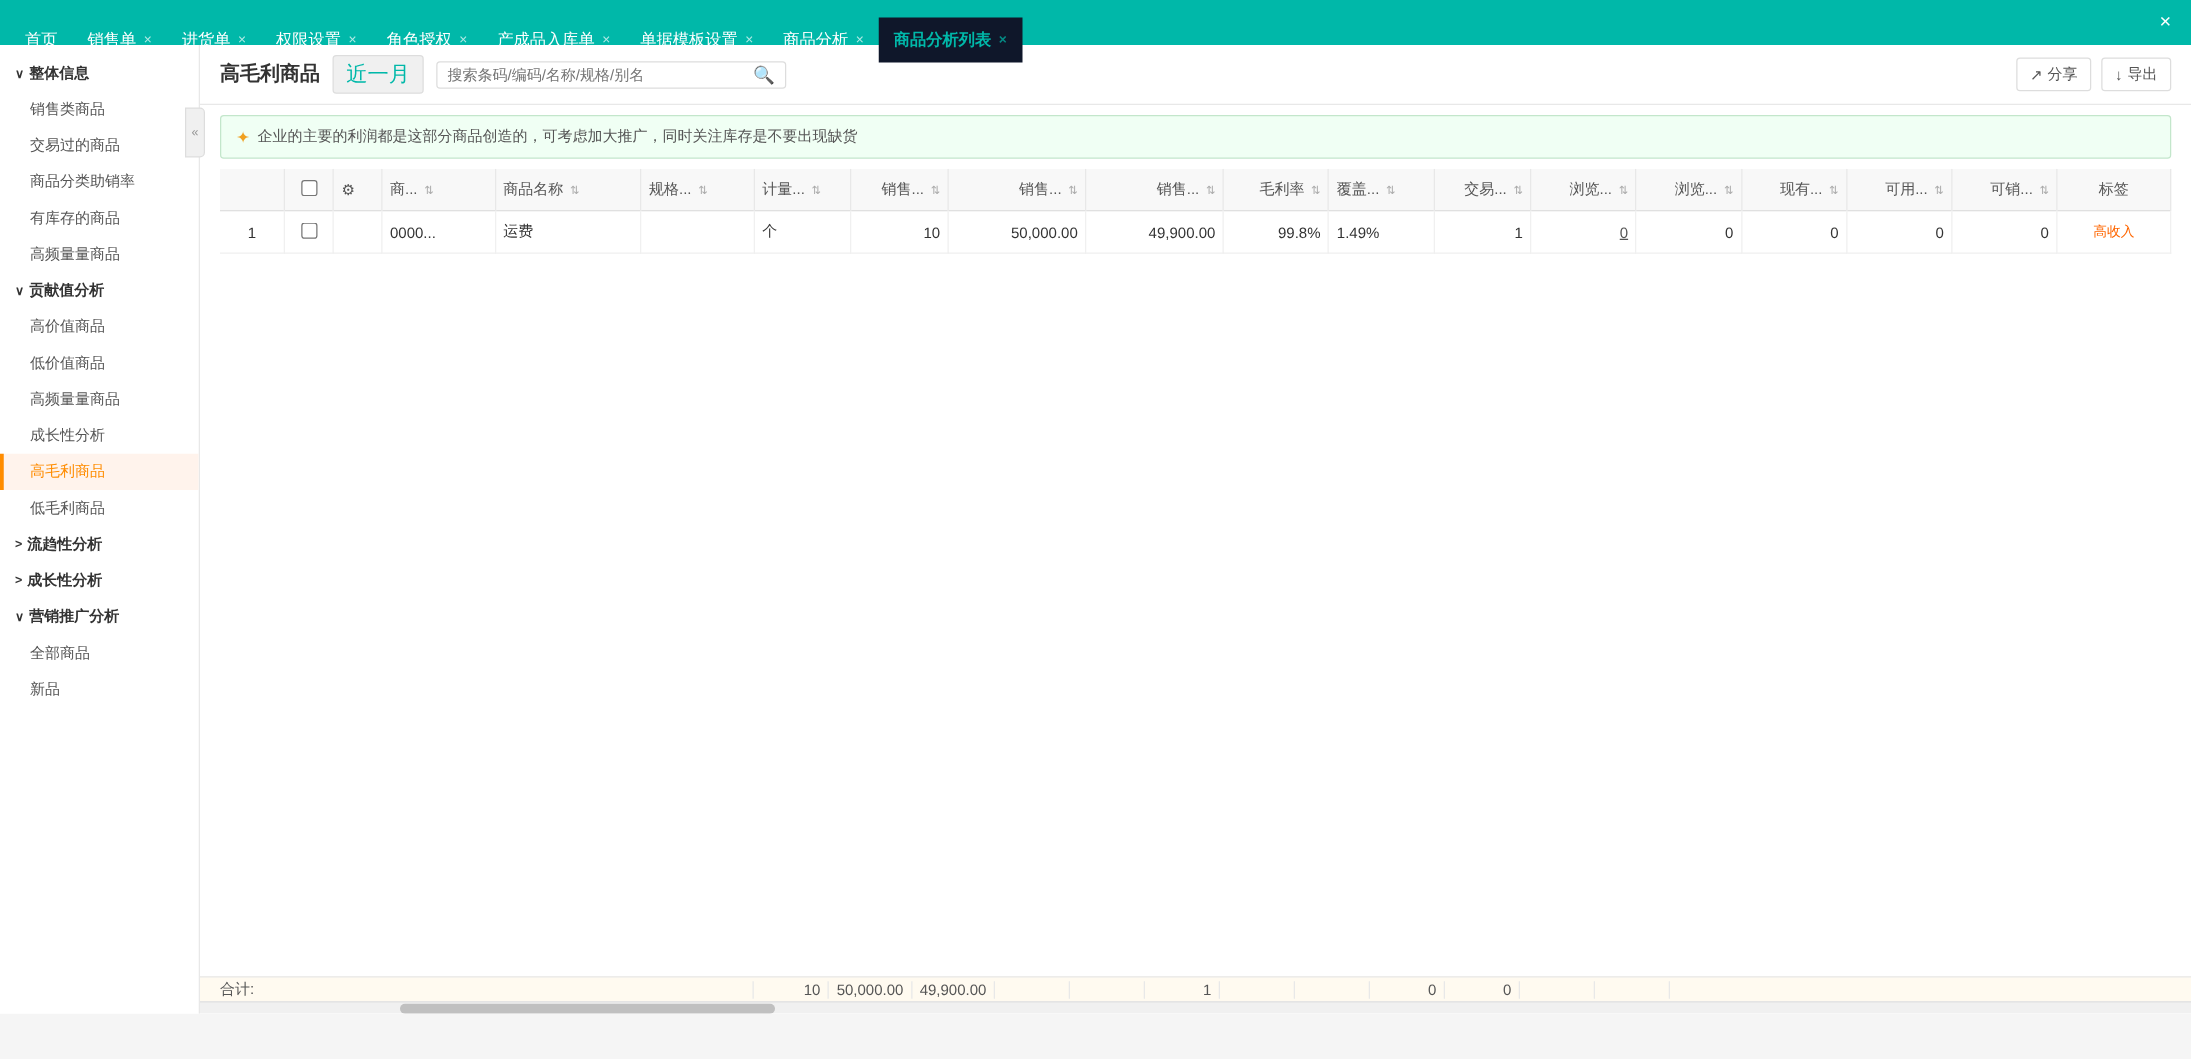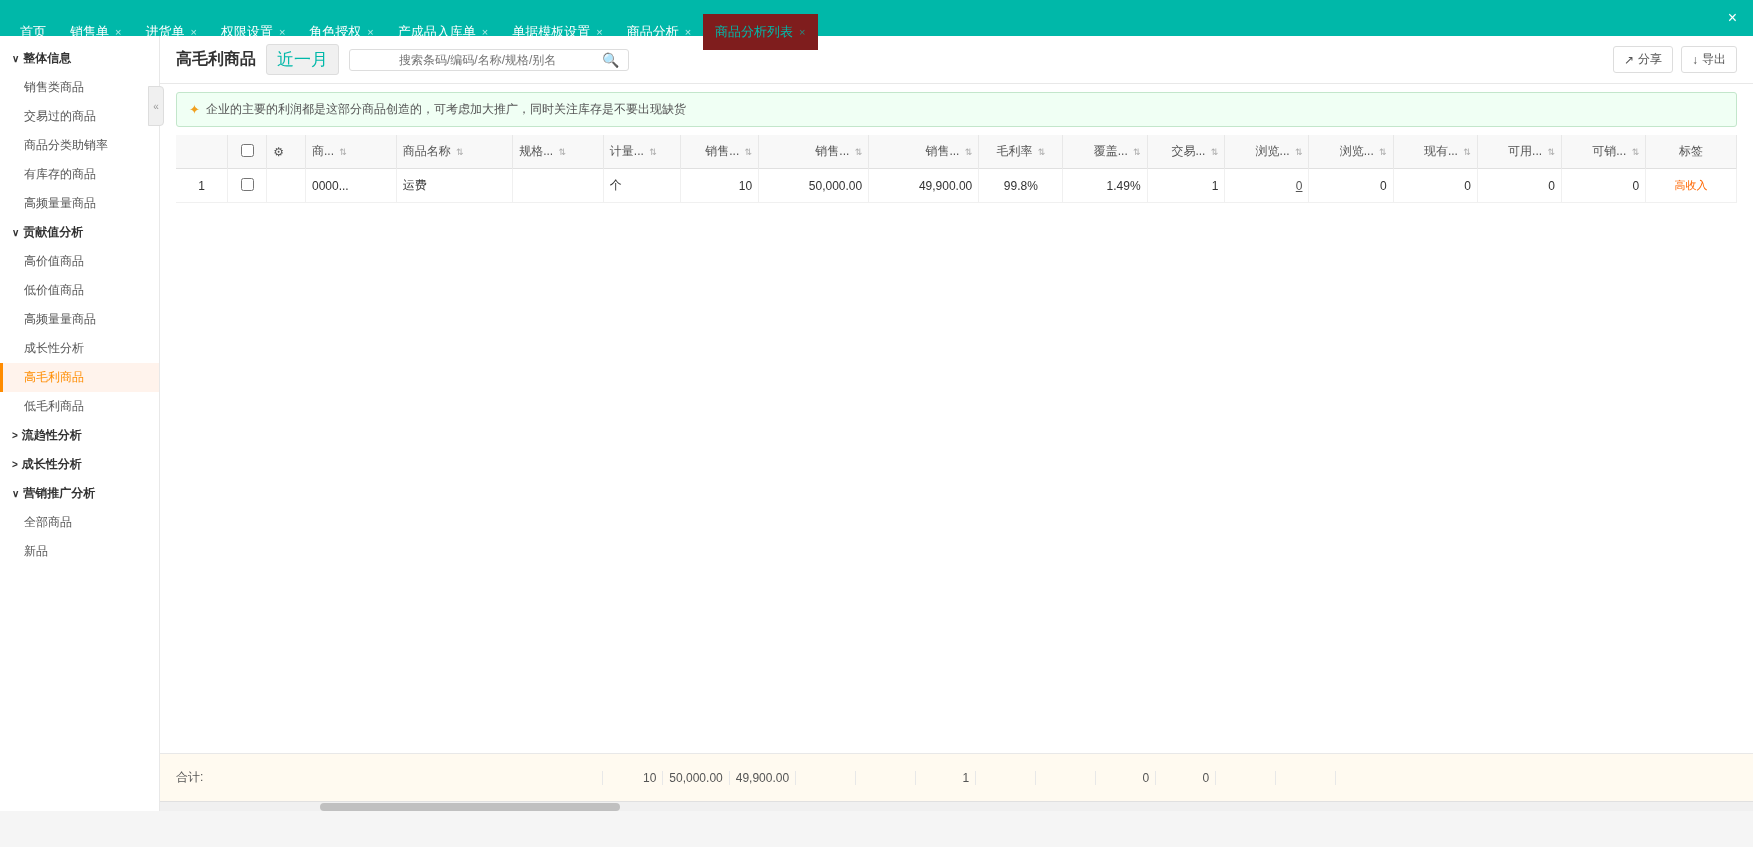--- a/index.html
+++ b/index.html
@@ -18,23 +18,23 @@
       display: flex;
       align-items: center;
       padding: 0 12px;
       height: 36px;
       cursor: pointer;
       white-space: nowrap;
       font-size: 13px;
       position: relative;
     }
     .top-nav .nav-item.active {
-      background: #7f1d1d;
+      background: #0f172a;
       color: #00b8a9;
-      font-weight: normal;
+      font-weight: bold;
     }
     .top-nav .nav-item .close-btn {
       margin-left: 6px;
       font-size: 11px;
       opacity: 0.7;
       cursor: pointer;
     }
     .top-nav .close-all {
       margin-left: auto;
       font-size: 16px;
@@ -139,21 +139,20 @@
       padding: 2px 8px;
       flex: 1;
       max-width: 280px;
     }
     .search-box input {
       border: none;
       outline: none;
       font-size: 12px;
       color: #999;
       width: 100%;
-      margin-left: 41px;
     }
     .search-icon { color: #999; font-size: 14px; cursor: pointer; }
     .header-actions { margin-left: auto; display: flex; gap: 8px; }
     .action-btn {
       display: flex;
       align-items: center;
       gap: 4px;
       padding: 4px 10px;
       border: 1px solid #ddd;
       border-radius: 3px;
@@ -214,34 +213,34 @@
     .tag-high { color: #ff6600; font-size: 11px; }
     .col-num { width: 40px; text-align: center; }
     .col-checkbox { width: 30px; text-align: center; }
     .col-code { width: 70px; }
     .col-name { width: 90px; }
     .col-spec { width: 70px; }
     .col-unit { width: 50px; }
     .col-sales-qty { width: 60px; text-align: right; }
     .col-sales-amt { width: 85px; text-align: right; }
     .col-sales-profit { width: 85px; text-align: right; }
-    .col-margin { width: 65px; text-align: center; }
-    .col-cover { width: 65px; text-align: right; }
+    .col-margin { width: 65px; text-align: right; }
+    .col-cover { width: 65px; }
     .col-trade { width: 60px; text-align: right; }
     .col-browse1 { width: 65px; text-align: right; }
     .col-browse2 { width: 65px; text-align: right; }
     .col-stock1 { width: 65px; text-align: right; }
     .col-stock2 { width: 65px; text-align: right; }
     .col-sellable { width: 65px; text-align: right; }
     .col-tag { width: 70px; text-align: center; }
     .underline { text-decoration: underline; color: #555; cursor: pointer; }
 
     
     .footer-bar {
-      height: 48px;
+      height: 20px;
       background: #fffaf0;
       border-top: 1px solid #e8e8e8;
       display: flex;
       align-items: center;
       padding: 0 16px;
       font-size: 12px;
       color: #555;
       flex-shrink: 0;
     }
     .footer-bar .total-label { margin-right: 20px; }

